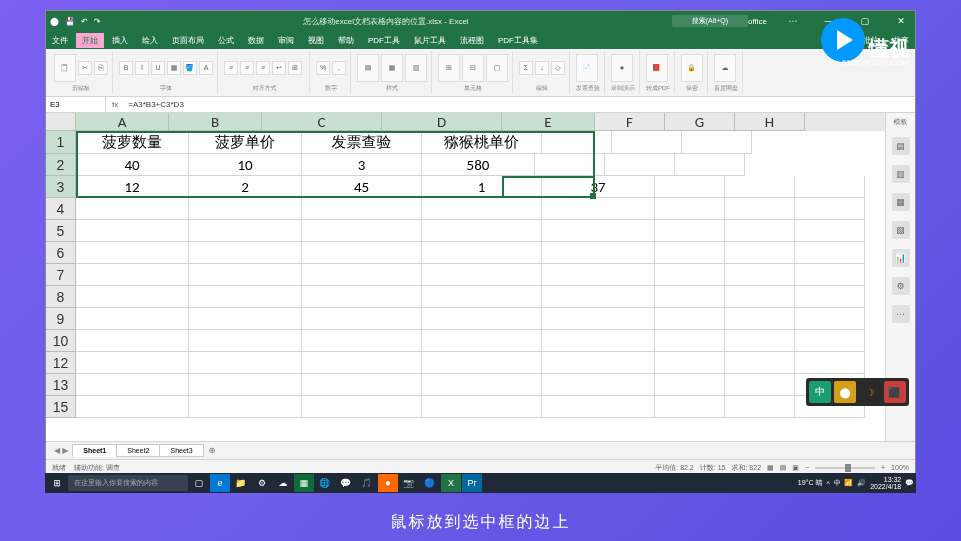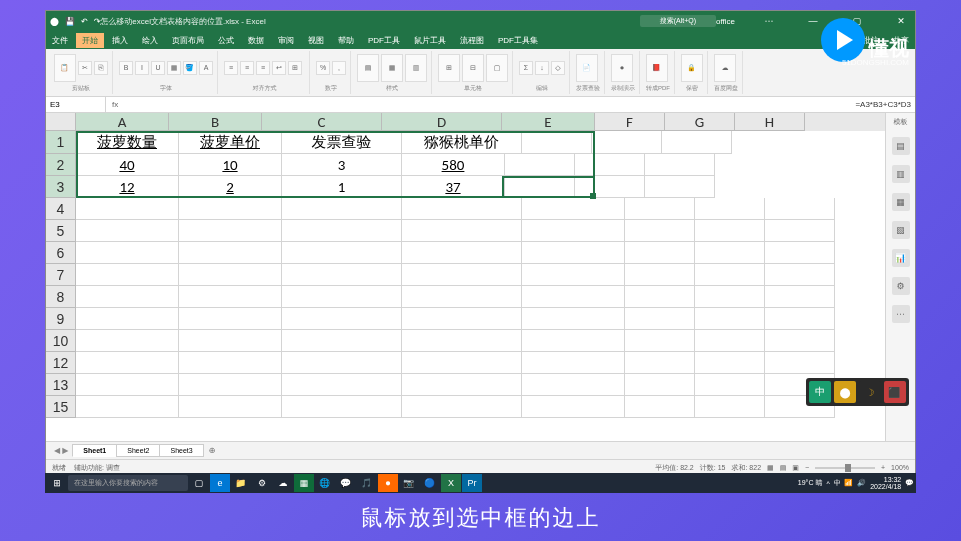--- a/index.html
+++ b/index.html
@@ -2,59 +2,59 @@
 <html><head>
 <meta charset="utf-8">
 <style>
 * { margin: 0; padding: 0; box-sizing: border-box; font-family: "Microsoft YaHei", Arial, sans-serif; }
 body { width: 961px; height: 541px; background: linear-gradient(135deg, #7b5ff0 0%, #6b5ee8 50%, #5a4de0 100%); position: relative; overflow: hidden; }
 
 .excel-window { position: absolute; top: 10px; left: 45px; right: 45px; bottom: 65px; background: #f3f3f3; border: 1px solid #888; display: flex; flex-direction: column; }
 
 .title-bar { height: 20px; background: #217346; display: flex; align-items: center; color: #fff; font-size: 8px; padding: 0 4px; }
 .title-bar .left-icons { display: flex; gap: 6px; align-items: center; }
-.title-bar .doc-title { flex: 1; opacity: 0.9; }
+.title-bar .doc-title { flex: 1; text-align: center; opacity: 0.9; }
 .title-bar .search-box { background: rgba(255,255,255,0.15); padding: 1px 20px; border-radius: 2px; font-size: 7px; }
-.title-bar .right-icons { display: flex; gap: 24px; align-items: center; margin-left: auto; }
+.title-bar .right-icons { display: flex; gap: 16px; align-items: center; margin-left: auto; }
 .win-btn { width: 20px; height: 16px; display: flex; align-items: center; justify-content: center; cursor: pointer; font-size: 9px; }
 
 .menu-bar { height: 18px; background: #217346; display: flex; align-items: center; padding: 0 0; gap: 2px; }
 .menu-item { color: #fff; font-size: 8px; padding: 2px 6px; cursor: pointer; }
-.menu-item.active { background: #fdba74; color: #217346; }
+.menu-item.active { background: #f9a8d4; color: #217346; }
 
 .ribbon { height: 48px; background: #f3f3f3; border-bottom: 1px solid #d4d4d4; display: flex; padding: 2px 4px; gap: 2px; overflow: hidden; }
 .ribbon-group { display: flex; flex-direction: column; border-right: 1px solid #e0e0e0; padding: 1px 4px; min-width: 0; }
 .ribbon-btns { display: flex; gap: 2px; flex-wrap: wrap; flex: 1; align-items: center; }
 .ribbon-btn { width: 14px; height: 14px; background: #fafafa; border: 1px solid #ddd; font-size: 7px; display: flex; align-items: center; justify-content: center; color: #666; cursor: pointer; }
 .ribbon-btn.big { width: 22px; height: 28px; }
 .ribbon-label { font-size: 6px; color: #888; text-align: center; margin-top: 1px; }
 
 .formula-bar { height: 16px; background: #fff; border-bottom: 1px solid #d4d4d4; display: flex; align-items: center; font-size: 8px; }
 .name-box { width: 60px; border-right: 1px solid #d4d4d4; padding: 0 4px; height: 100%; display: flex; align-items: center; }
 .fx-btn { padding: 0 6px; color: #666; cursor: pointer; }
-.formula-input { flex: 1; padding: 0 4px; color: #333; text-align: right; }
+.formula-input { flex: 1; padding: 0 4px; color: #333; }
 
 .sheet-area { flex: 1; display: flex; background: #fff; overflow: hidden; }
 .grid-wrap { flex: 1; display: flex; flex-direction: column; overflow: hidden; }
 
 .col-headers { display: flex; height: 18px; background: #e8e8e8; }
 .corner { width: 30px; background: #e8e8e8; border-right: 1px solid #bbb; border-bottom: 1px solid #bbb; }
 .col-h { border-right: 1px solid #bbb; border-bottom: 1px solid #bbb; display: flex; align-items: center; justify-content: center; font-size: 15px; font-family: Calibri, Arial; color: #333; background: #e8e8e8; cursor: pointer; }
 .col-h.sel { background: #c8e0d0; }
 .col-h.wide { width: 93px; }
 .col-h.xwide { width: 120px; }
 .col-h.norm { width: 70px; }
 
 .grid-body { flex: 1; overflow: hidden; position: relative; }
 .row { display: flex; height: 22px; }
 .row.first { height: 23px; }
 .row-h { width: 30px; background: #e8e8e8; border-right: 1px solid #bbb; border-bottom: 1px solid #bbb; display: flex; align-items: center; justify-content: center; font-size: 14px; color: #333; cursor: pointer; }
 .row-h.sel { background: #c8e0d0; }
 .cell { border-right: 1px solid #d4d4d4; border-bottom: 1px solid #d4d4d4; display: flex; align-items: center; justify-content: center; font-size: 15px; font-family: SimSun, Calibri; color: #000; cursor: cell; padding: 0 2px; }
-.cell.wide { width: 103px; text-decoration: underline; }
+.cell.wide { width: 113px; }
 .cell.xwide { width: 120px; }
 .cell.norm { width: 70px; }
 .cell.header-cell { font-weight: normal; }
 
 .selection-border { position: absolute; border: 2px solid #217346; pointer-events: none; }
 .selection-handle { position: absolute; width: 6px; height: 6px; background: #217346; bottom: -3px; right: -3px; }
 .active-cell-white { position: absolute; background: #fff; border: 2px solid #217346; pointer-events: none; }
 
 .side-panel { width: 30px; background: #f5f5f5; border-left: 1px solid #d4d4d4; display: flex; flex-direction: column; align-items: center; padding: 4px 0; gap: 10px; }
 .side-icon { width: 18px; height: 18px; background: #e0e0e0; border-radius: 2px; cursor: pointer; font-size: 9px; display: flex; align-items: center; justify-content: center; color: #666; }
@@ -69,21 +69,21 @@
 .status-left { display: flex; gap: 8px; }
 .status-right { margin-left: auto; display: flex; gap: 6px; align-items: center; }
 .zoom-slider { width: 60px; height: 2px; background: #ccc; position: relative; }
 .zoom-thumb { width: 6px; height: 8px; background: #888; position: absolute; top: -3px; left: 50%; }
 
 .taskbar { position: absolute; bottom: 48px; left: 45px; right: 45px; height: 20px; background: #1f2937; display: flex; align-items: center; padding: 0 2px; gap: 1px; }
 .task-item { width: 20px; height: 18px; display: flex; align-items: center; justify-content: center; font-size: 9px; cursor: pointer; color: #fff; }
 .task-search { width: 120px; height: 16px; background: #374151; border-radius: 2px; font-size: 7px; color: #aaa; display: flex; align-items: center; padding: 0 6px; }
 .task-tray { margin-left: auto; display: flex; align-items: center; gap: 4px; font-size: 7px; color: #fff; }
 
-.caption { position: absolute; bottom: 8px; left: 0; right: 0; text-align: center; color: #fff; font-size: 22px; font-weight: 300; letter-spacing: 2px; }
+.caption { position: absolute; bottom: 8px; left: 0; right: 0; text-align: center; color: #fff; font-size: 16px; font-weight: 300; letter-spacing: 2px; }
 
 .watermark { position: absolute; top: 18px; right: 52px; display: flex; align-items: flex-end; gap: 4px; z-index: 100; }
 .watermark-logo { width: 44px; height: 44px; background: #0099ff; border-radius: 50%; display: flex; align-items: center; justify-content: center; position: relative; }
 .watermark-logo::before { content: ''; width: 0; height: 0; border-left: 16px solid #fff; border-top: 10px solid transparent; border-bottom: 10px solid transparent; margin-left: 4px; }
 .watermark-text { color: #fff; font-size: 20px; font-weight: bold; }
 .watermark-sub { color: #fff; font-size: 8px; opacity: 0.9; position: absolute; top: 40px; right: 0; }
 
 .float-toolbar { position: absolute; right: 52px; bottom: 135px; display: flex; background: #2a2a2a; border-radius: 3px; padding: 3px; gap: 3px; z-index: 50; }
 .float-btn { width: 22px; height: 22px; border-radius: 2px; display: flex; align-items: center; justify-content: center; font-size: 10px; cursor: pointer; color: #fff; }
 .float-btn.b1 { background: #1a9e6f; }
@@ -263,20 +263,21 @@
           <div class="cell xwide">3</div>
           <div class="cell wide">580</div>
           <div class="cell norm"></div>
           <div class="cell norm"></div>
           <div class="cell norm"></div>
         </div>
         <div class="row">
           <div class="row-h sel">3</div>
           <div class="cell wide">12</div>
           <div class="cell wide">2</div>
+          <div class="cell xwide">45</div>
           <div class="cell xwide">1</div>
           <div class="cell wide">37</div>
           <div class="cell norm"></div>
           <div class="cell norm"></div>
           <div class="cell norm"></div>
         </div>
         <div class="row">
             <div class="row-h">4</div>
             <div class="cell wide"></div>
             <div class="cell wide"></div>

